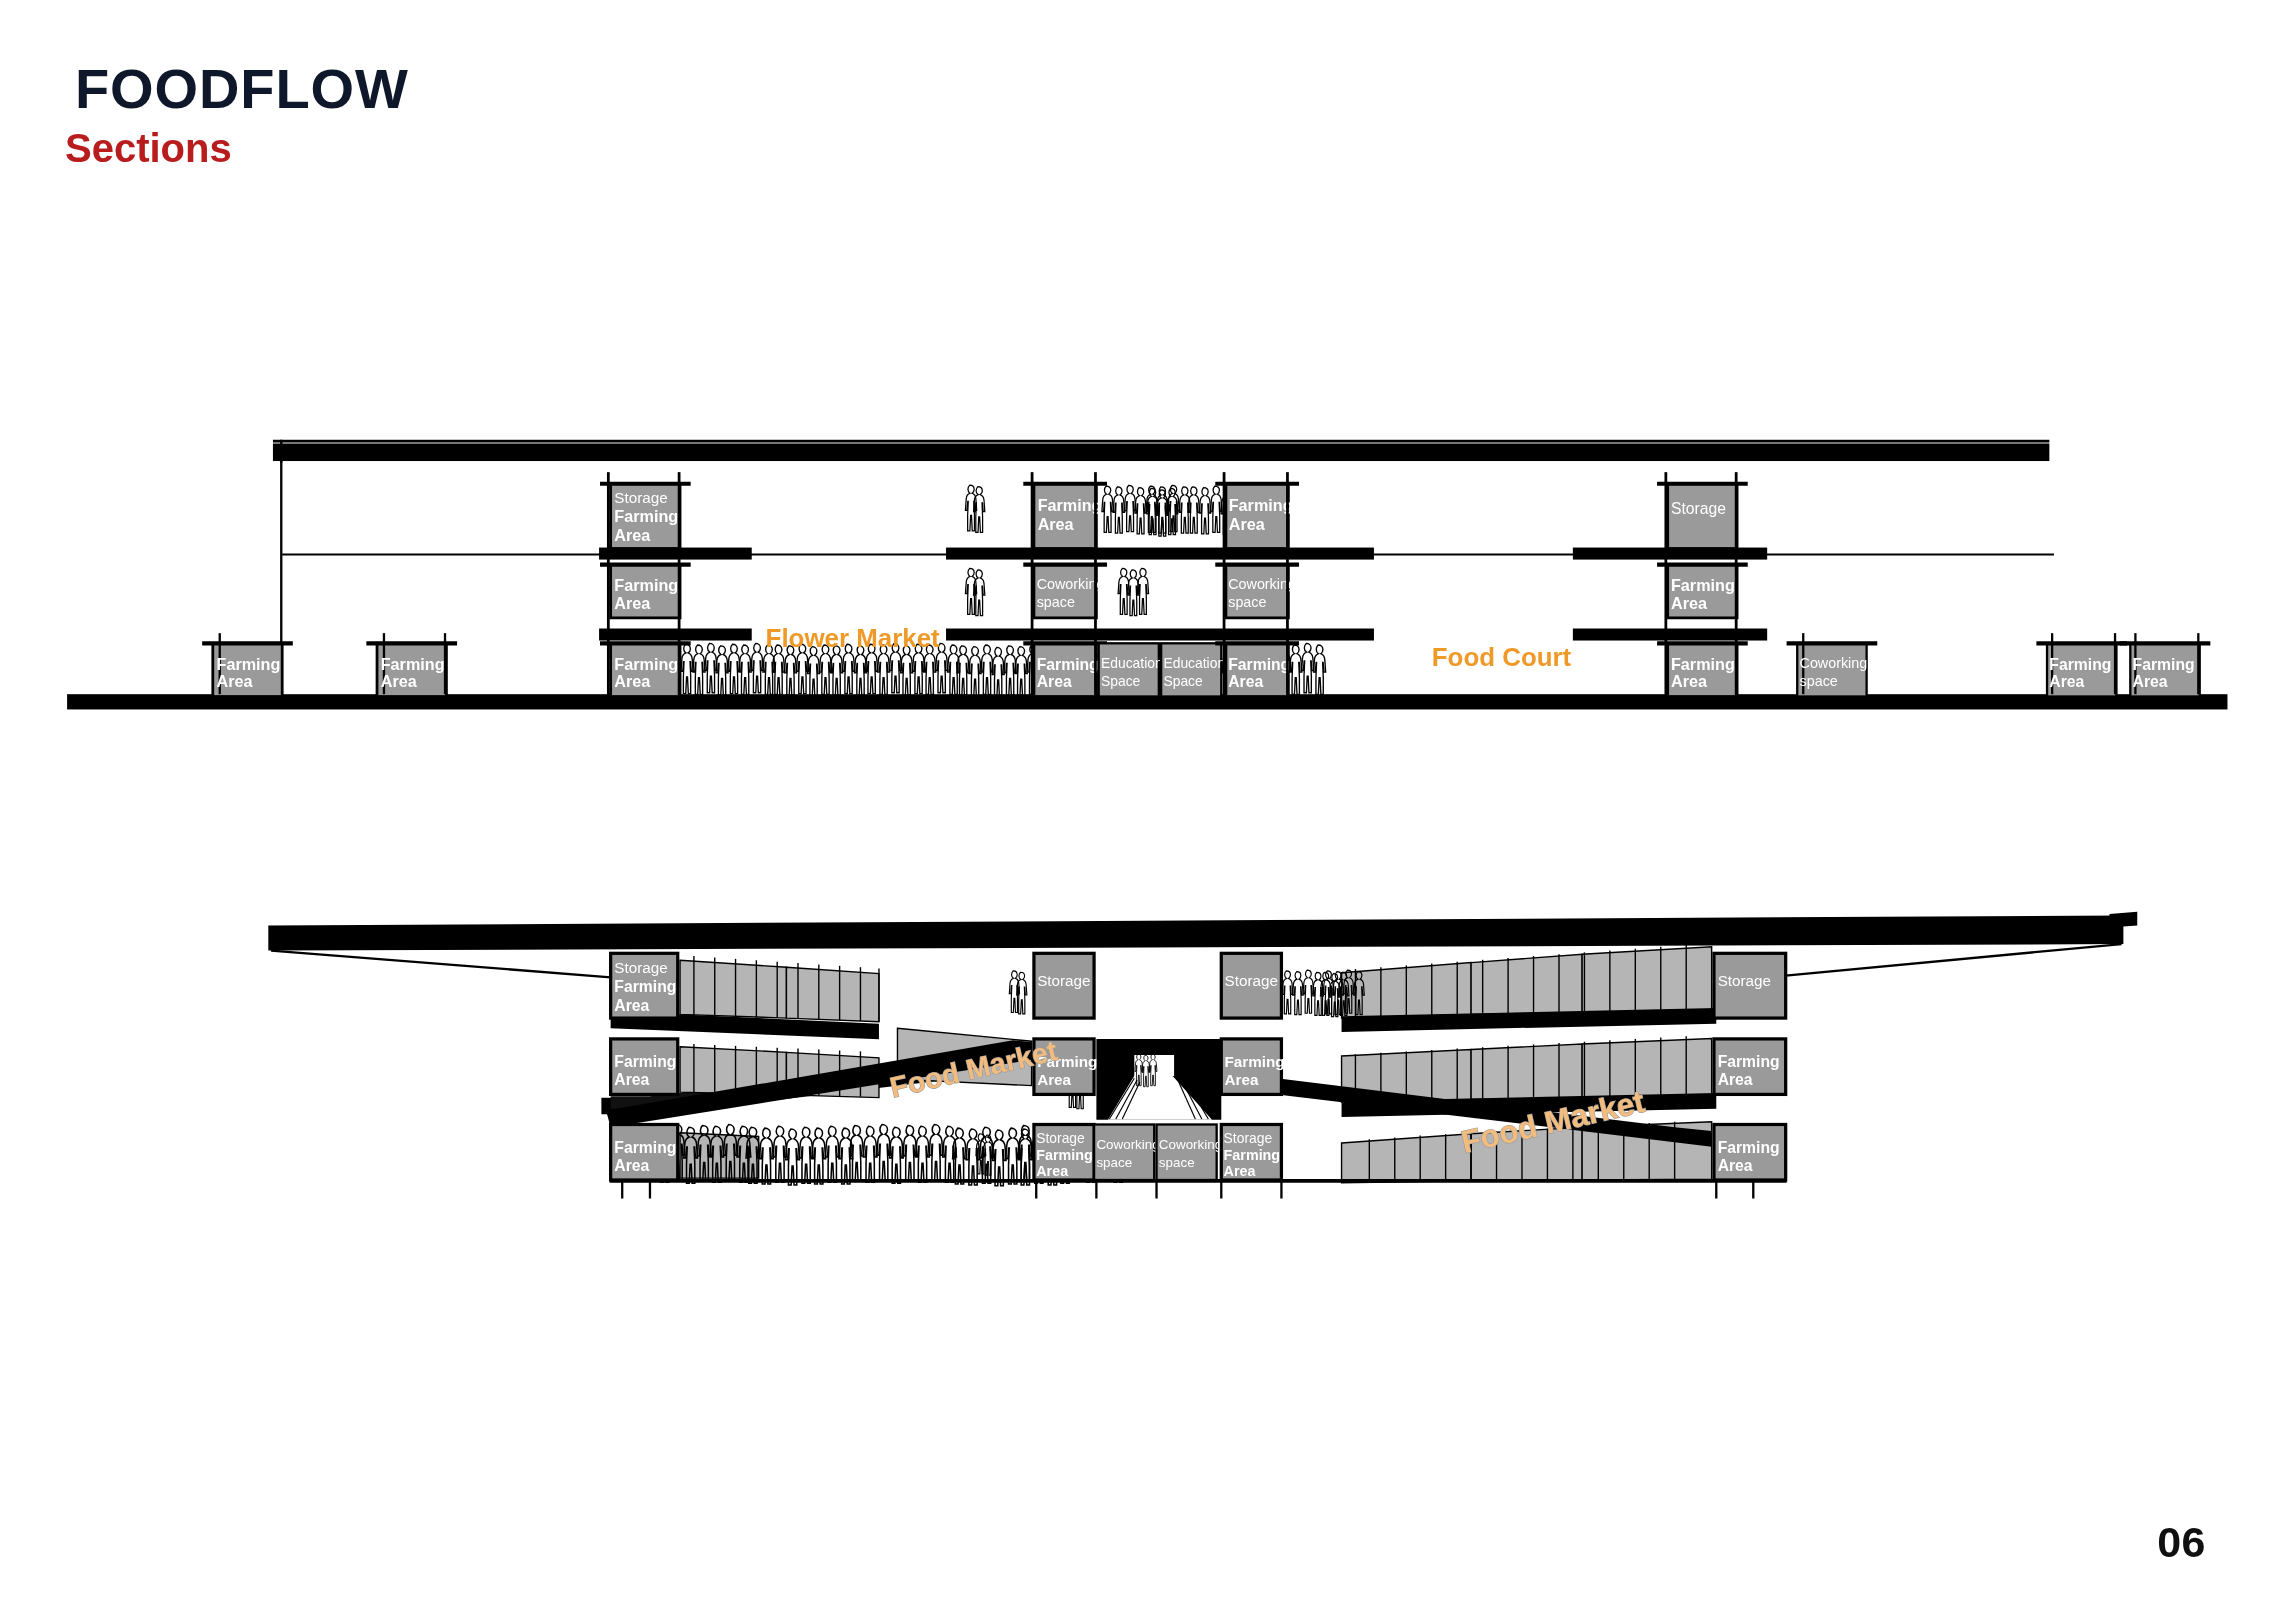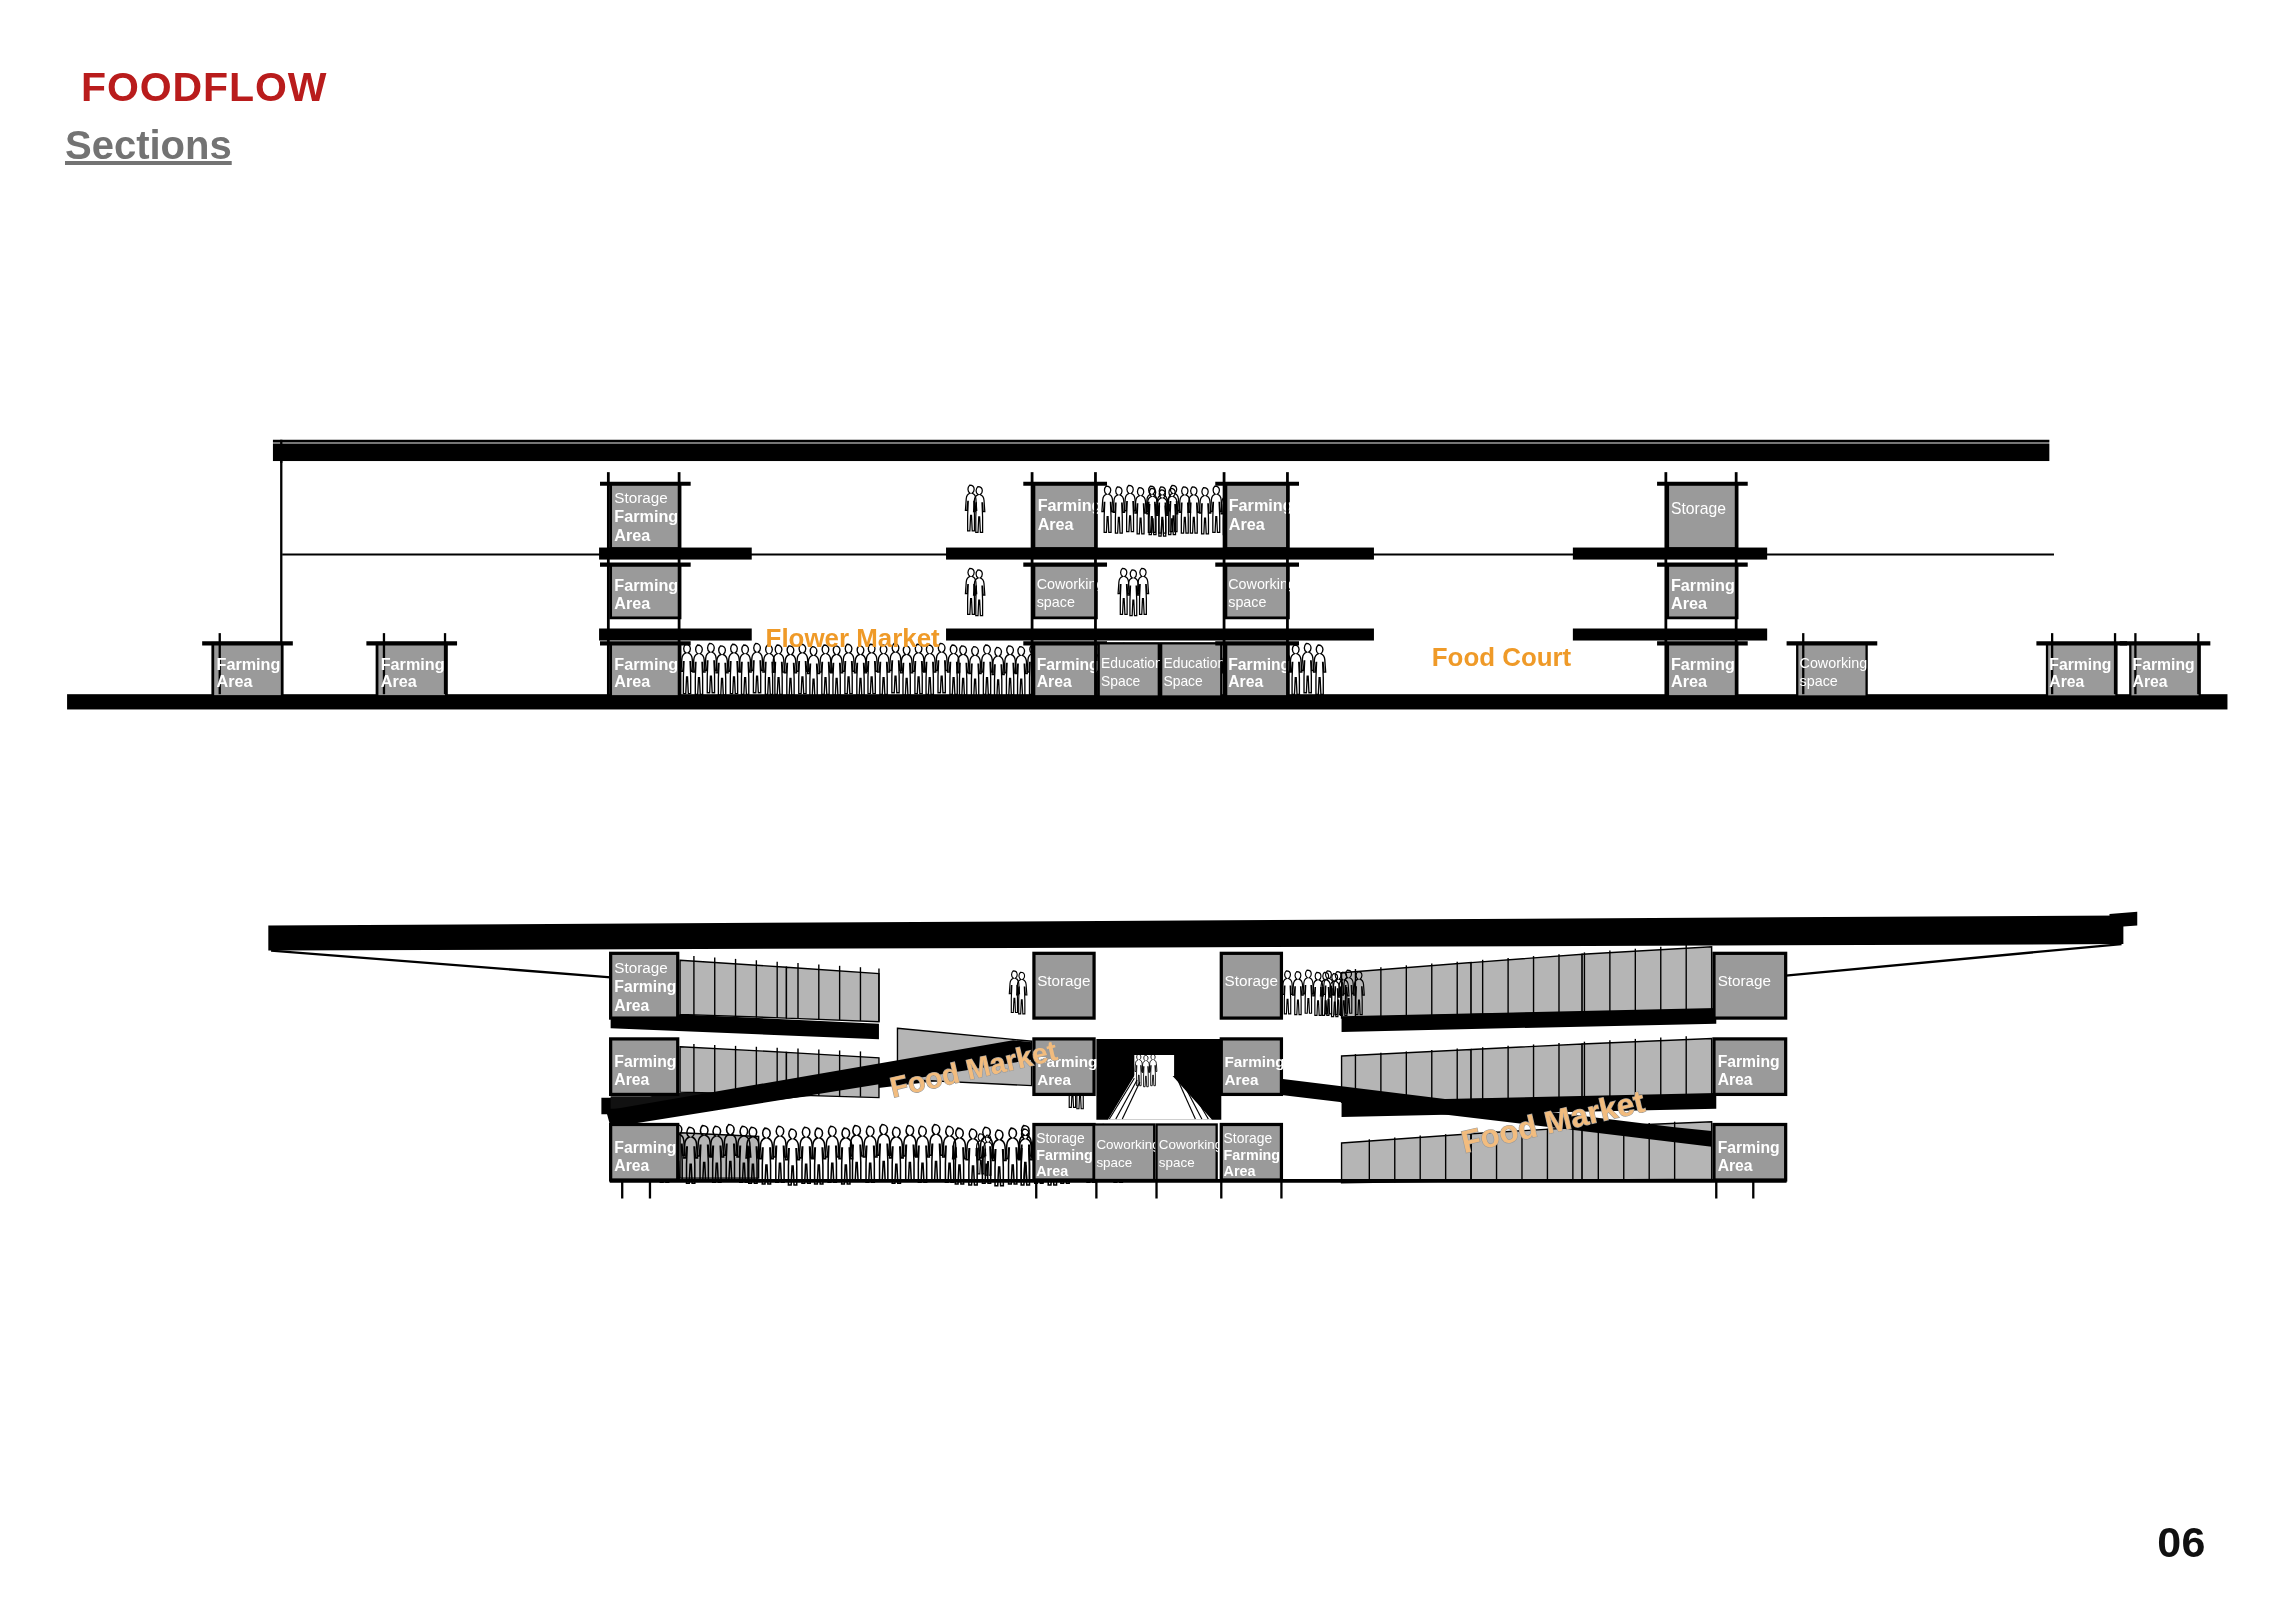--- a/index.html
+++ b/index.html
@@ -1,22 +1,22 @@
 <!DOCTYPE html>
 <html style="font-size:7.4px"><head>
 <meta charset="utf-8">
 <style>
   html,body{margin:0;padding:0;background:#ffffff;}
   body{width:2295px;height:1623px;position:relative;overflow:hidden;
        font-family:"Liberation Sans","DejaVu Sans",sans-serif;}
 
   
   #title-block{position:absolute;left:65px;top:51px;}
-  #board-title{font-size:41px;font-weight:bold;color:#b91c1c;letter-spacing:0.9px;line-height:1.0;margin:16px;}
-  #board-subtitle{font-size:40px;font-weight:bold;color:#737373;letter-spacing:0px;line-height:1.05;margin:8.3px 0 0 0;text-decoration:underline;}
+  #board-title{font-size:56px;font-weight:bold;color:#0f172a;letter-spacing:0.9px;line-height:1.0;margin:10px;}
+  #board-subtitle{font-size:40px;font-weight:bold;color:#b91c1c;letter-spacing:0px;line-height:1.05;margin:8.3px 0 0 0;}
 
   
   #page-number{position:absolute;right:89px;bottom:56px;font-size:43px;font-weight:bold;color:#101010;letter-spacing:0.5px;}
 
   
   .section-drawing{position:absolute;left:0;top:0;width:2295px;}
   #section-upper{height:787px;top:0;}
   #section-lower{height:694px;top:833px;}
   .svg-canvas{display:block;width:2295px;}
 

